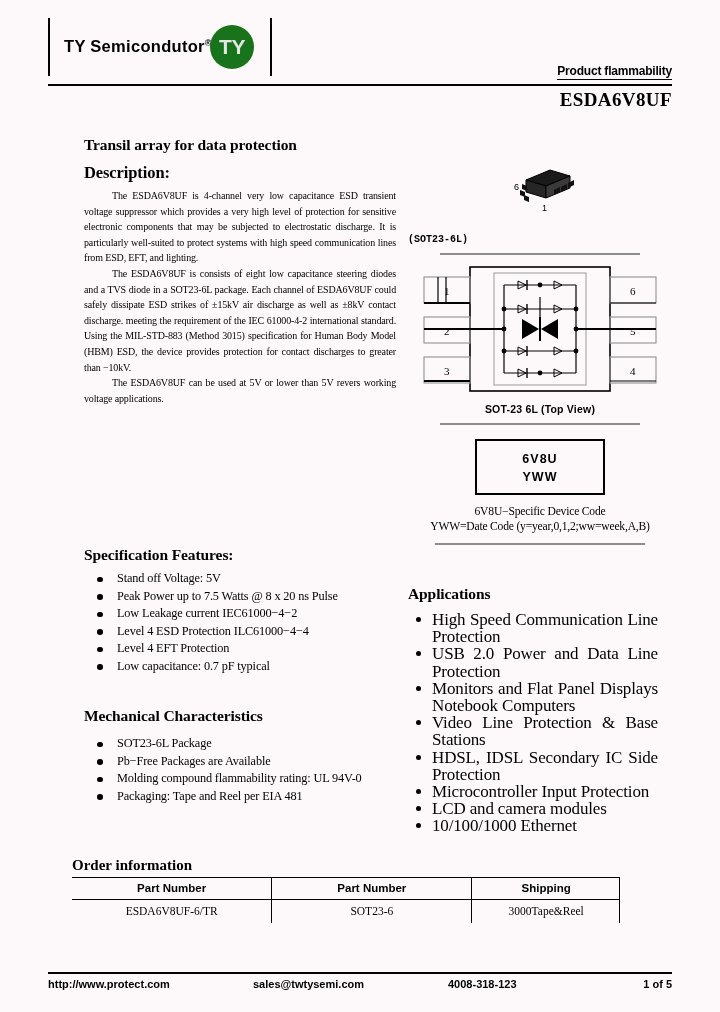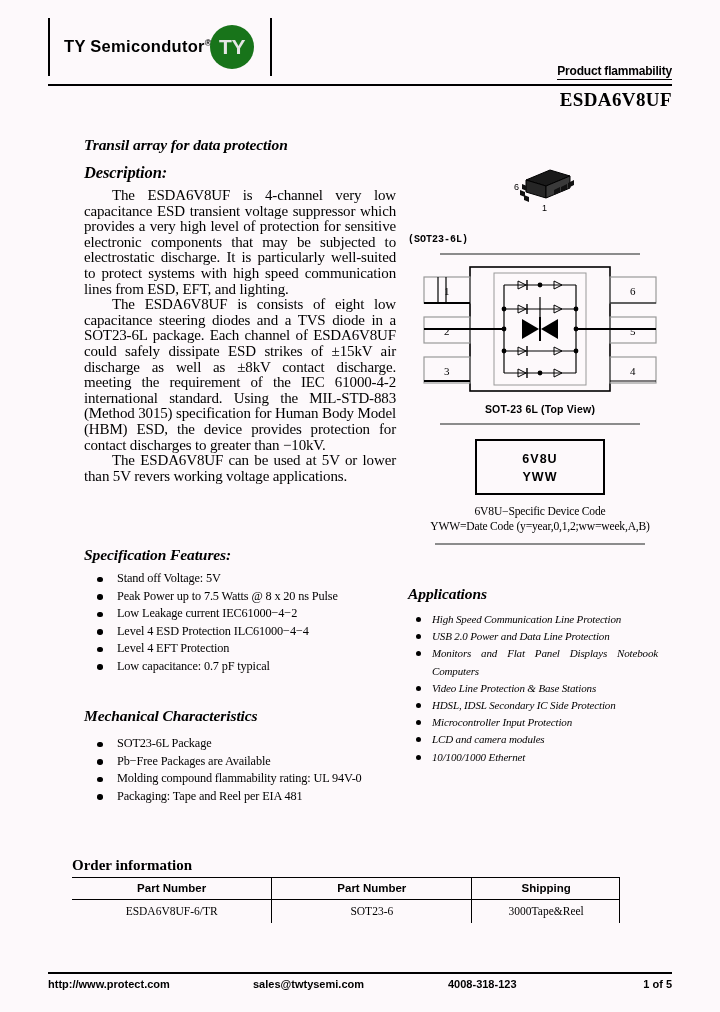--- a/index.html
+++ b/index.html
@@ -95,28 +95,27 @@
     position: absolute;
     left: 84px; top: 136px;
     width: 312px;
   }
   h2.sec {
     font-family: "Liberation Serif", serif;
     font-weight: bold;
     font-size: 15.5px;
     margin: 0 0 9px 0;
     letter-spacing: -0.1px;
-    font-style: italic;
   }
   h2.sec-desc {
     font-size: 16.5px;
     margin: 0 0 5px 0;
   }
   p.body {
-    font-size: 15px;
+    font-size: 10px;
     line-height: 15.6px;
     margin: 0;
     text-align: justify;
     text-indent: 28px;
     letter-spacing: -0.15px;
   }
   .bullets {
     list-style: none;
     margin: 0;
     padding: 0;
@@ -230,22 +229,21 @@
     width: 250px;
   }
   .apps-list {
     position: absolute;
     left: 408px; top: 611px;
     width: 250px;
   }
   .apps-list li {
     padding-left: 24px;
     line-height: 17.2px;
-    font-size: 11px;
-    font-style: italic;
+    font-size: 17px;
   }
   .apps-list li::before {
     left: 8px; top: 6px;
     width: 5px; height: 5px;
   }
 
   
   .order-head {
     position: absolute;
     left: 72px; top: 857px;

